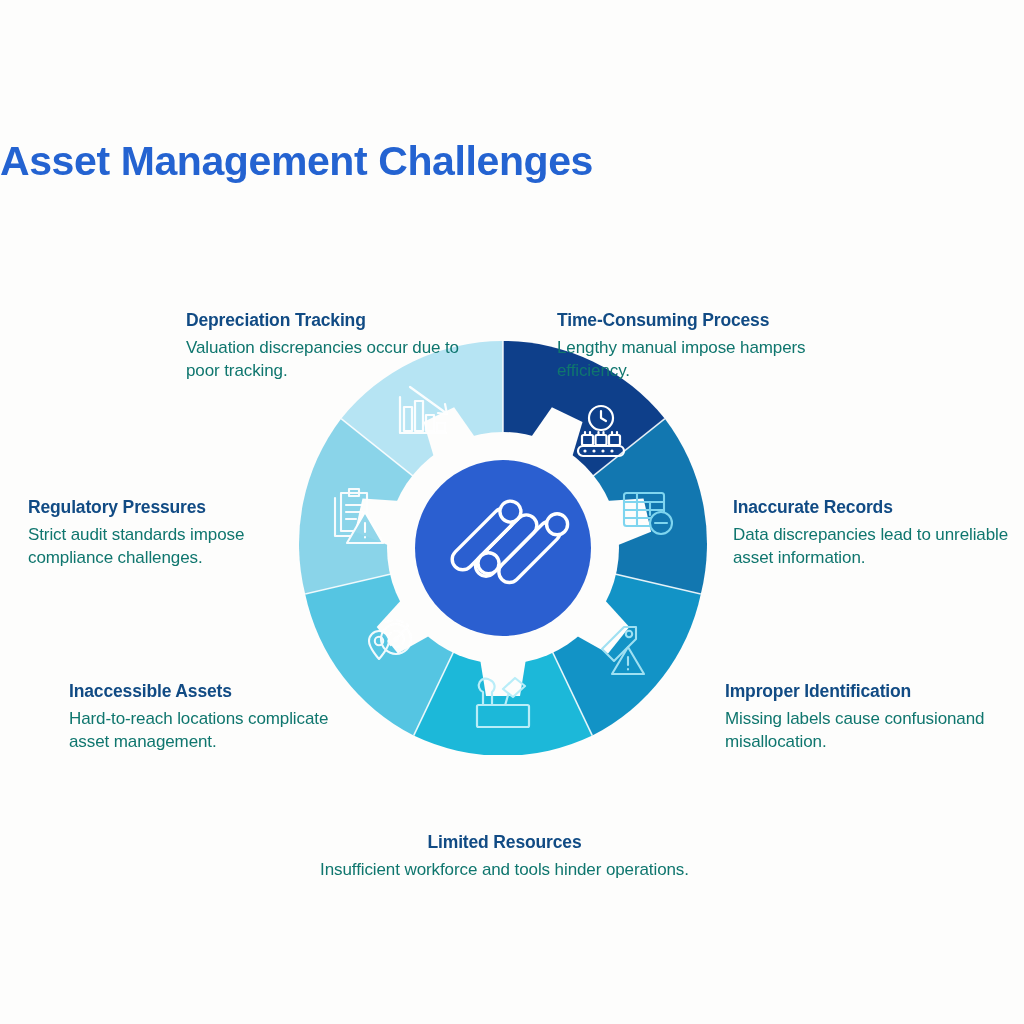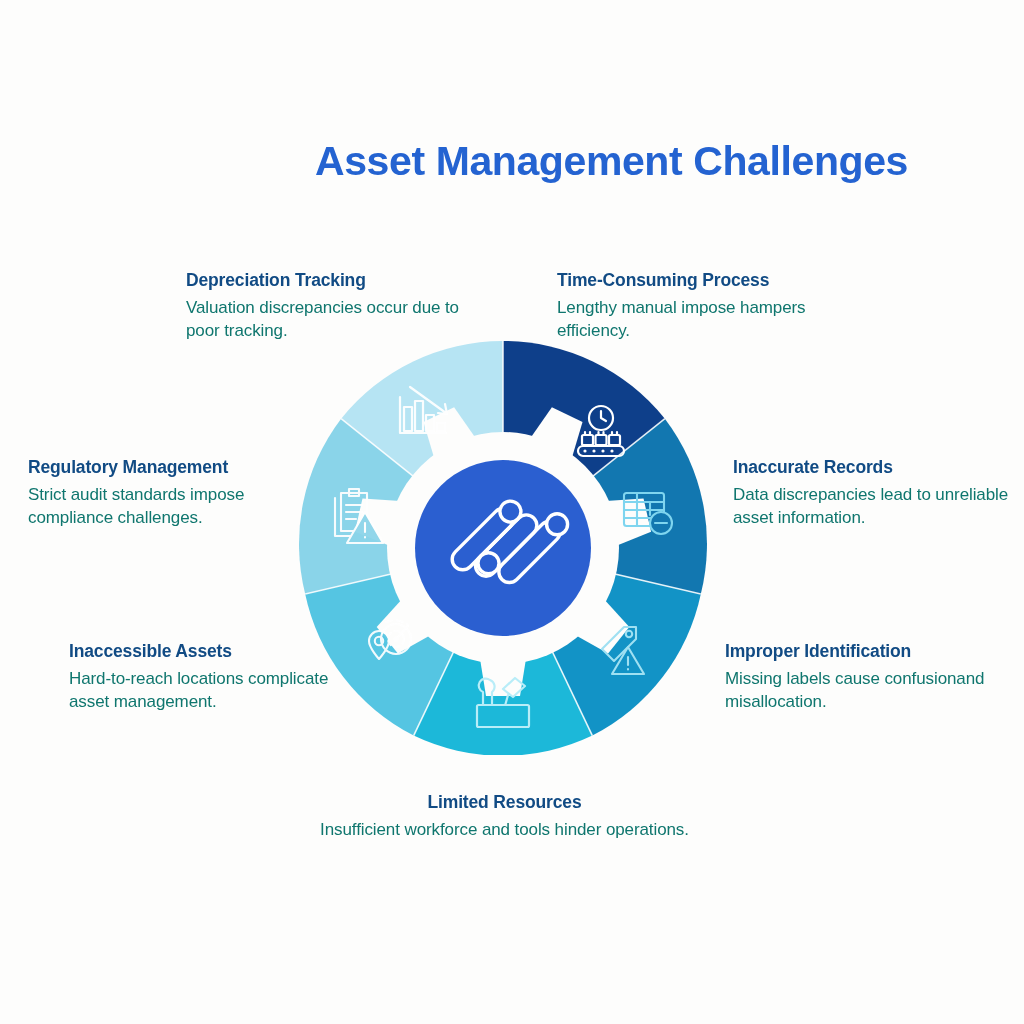--- a/index.html
+++ b/index.html
@@ -7,21 +7,21 @@
     width: 1024px; height: 1024px;
     background: #fdfdfc;
     font-family: "Liberation Sans", sans-serif;
     overflow: hidden;
   }
   .page { position: relative; width: 1024px; height: 1024px; }
 
   .title {
     position: absolute;
     top: 138px; left: 0; width: 908px;
-    text-align: right;
+    text-align: left;
     font-size: 41px;
     font-weight: bold;
     color: #2463d1;
     letter-spacing: -0.4px;
   }
 
   
   .wheel-wrap {
     position: absolute;
     left: 296px; top: 341px;
@@ -30,20 +30,21 @@
   .wheel-wrap svg { display: block; width: 414px; height: 414px; }
 
   
   .callout { position: absolute; }
   .callout h3 {
     font-size: 17.5px;
     font-weight: bold;
     color: #114b84;
     margin-bottom: 6px;
     letter-spacing: -0.15px;
+    margin-top: 40px;
   }
   .callout p {
     font-size: 17px;
     line-height: 1.35;
     color: #0f766e;
     letter-spacing: -0.1px;
   }
   .c-depreciation { left: 186px; top: 270px; width: 300px; }
   .c-time        { left: 557px; top: 270px; width: 300px; }
   .c-regulatory  { left: 28px;  top: 457px; width: 286px; }
@@ -205,21 +206,21 @@
     <h3>Depreciation Tracking</h3>
     <p>Valuation discrepancies occur due to poor tracking.</p>
   </div>
 
   <div class="callout c-time">
     <h3>Time-Consuming Process</h3>
     <p>Lengthy manual impose hampers efficiency.</p>
   </div>
 
   <div class="callout c-regulatory">
-    <h3>Regulatory Management</h3>
+    <h3>Regulatory Pressures</h3>
     <p>Strict audit standards impose compliance challenges.</p>
   </div>
 
   <div class="callout c-inaccessible">
     <h3>Inaccessible Assets</h3>
     <p>Hard-to-reach locations complicate asset management.</p>
   </div>
 
   <div class="callout c-inaccurate">
     <h3>Inaccurate Records</h3>

